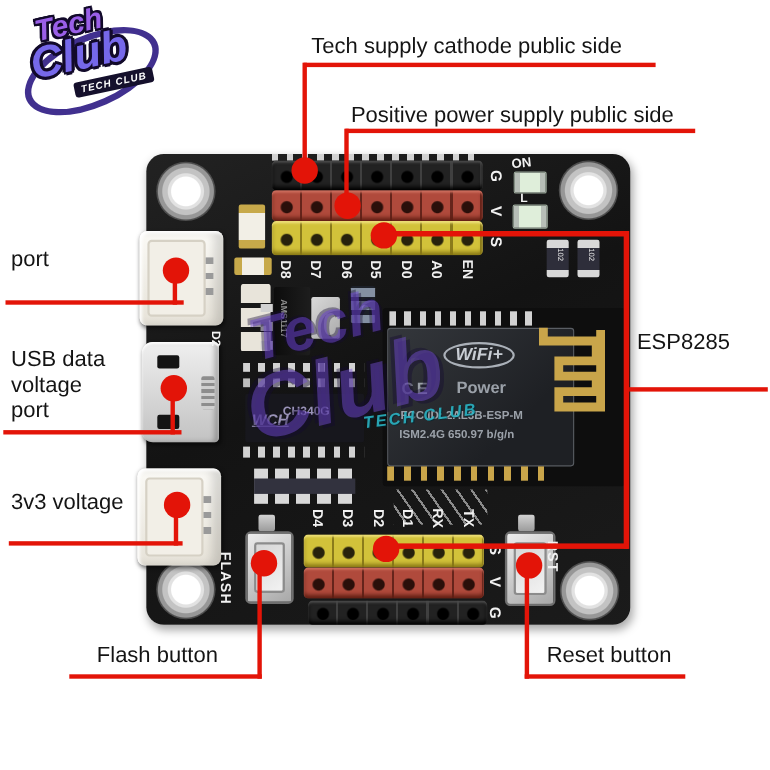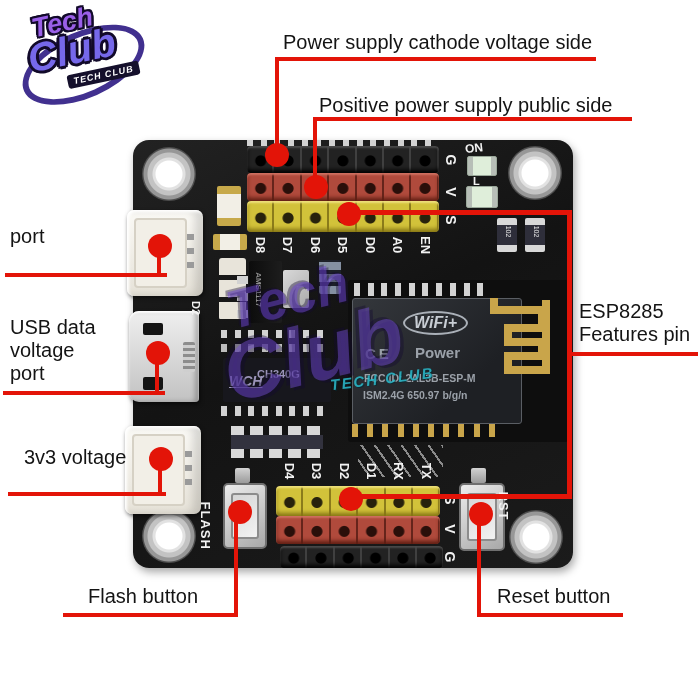--- a/index.html
+++ b/index.html
@@ -224,36 +224,35 @@
         <span>RST</span>
       </div>
   </div>
 
   <div class="wm">
     <span class="w1">Tech</span>
     <span class="w2">Club</span>
   </div>
   <span class="wmsub">TECH CLUB</span>
 
-  <div class="callout" style="left:283px;top:31px;">Power supply cathode voltage side</div>
+  <div class="callout" style="left:283px;top:31px;">Tech supply cathode public side</div>
   <div class="callout" style="left:319px;top:94px;">Positive power supply public side</div>
   <div class="callout" style="left:10px;top:225px;">
     <div>port</div>
   </div>
   <div class="callout" style="left:10px;top:316px;">
     <div>USB data</div>
     <div>voltage</div>
     <div>port</div>
   </div>
-  <div class="callout" style="left:24px;top:446px;text-align:center;">
+  <div class="callout" style="left:10px;top:446px;text-align:center;">
     <div>3v3 voltage</div>
   </div>
   <div class="callout" style="left:579px;top:300px;">
     <div>ESP8285</div>
-    <div>Features pin</div>
   </div>
   <div class="callout" style="left:88px;top:585px;">Flash button</div>
   <div class="callout" style="left:497px;top:585px;">Reset button</div>
 
   <div class="rl" style="left:276px;top:57px;width:320px;height:4px;"></div>
   <div class="rl" style="left:275px;top:57px;width:4px;height:92px;"></div>
   <div class="rdot" style="left:265px;top:143px;"></div>
 
   <div class="rl" style="left:314px;top:117px;width:318px;height:4px;"></div>
   <div class="rl" style="left:313px;top:117px;width:4px;height:64px;"></div>

